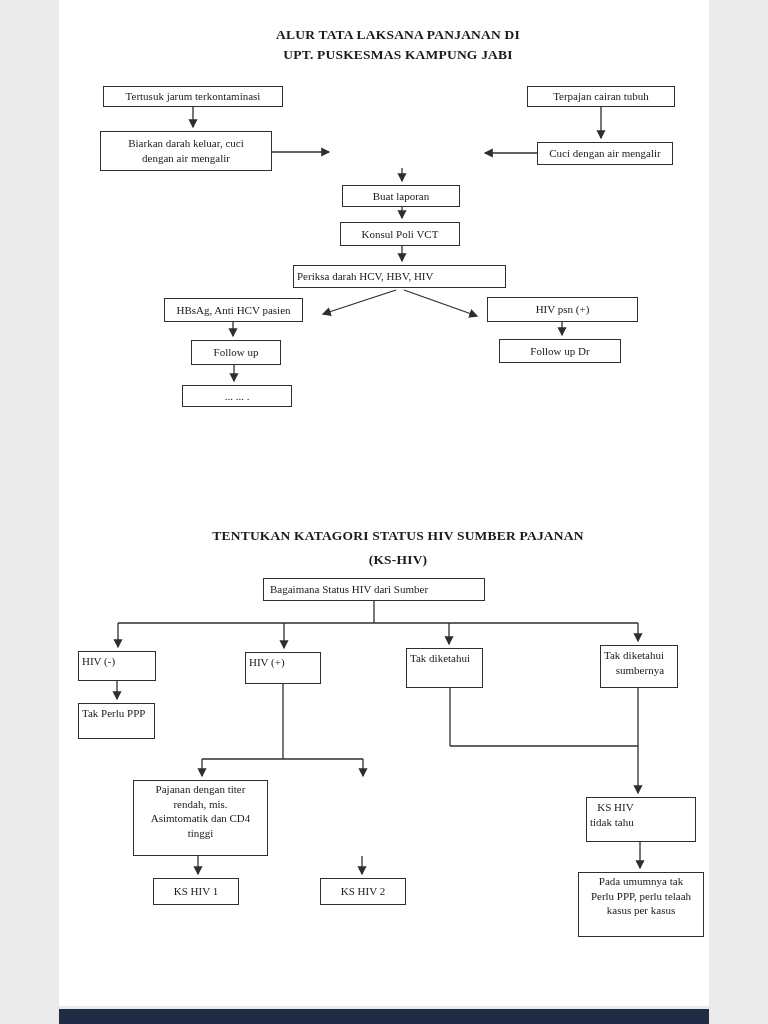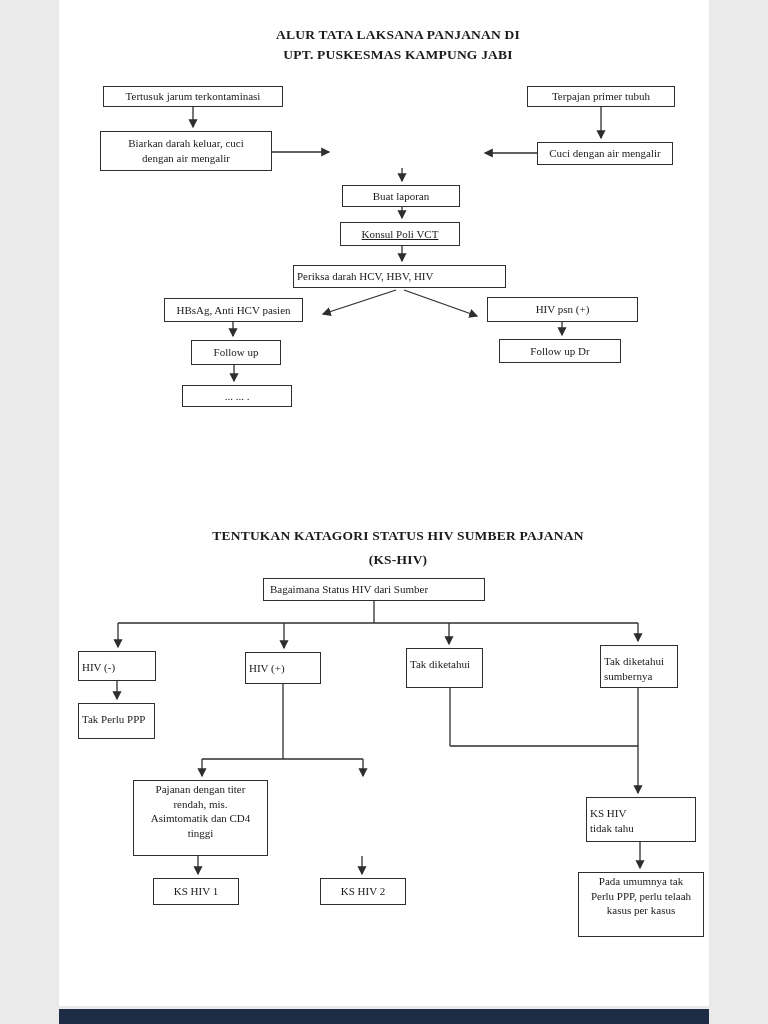--- a/index.html
+++ b/index.html
@@ -4,40 +4,40 @@
 <style>
   html,body{margin:0;padding:0;}
   .viewer{position:relative;width:768px;height:1024px;overflow:hidden;font-family:"Liberation Serif",serif;}
   .page{position:absolute;left:59px;top:0;width:650px;height:1006px;}
   .next-strip{position:absolute;left:59px;top:1009px;width:650px;height:15px;}
   .title{position:absolute;left:14px;width:768px;text-align:center;font-weight:bold;
          font-size:13.5px;color:#1a1a1a;letter-spacing:.2px;}
   .node{position:absolute;box-sizing:border-box;border:1.5px solid #2e2e2e;background:#fff;
         font-size:11px;line-height:1.32;color:#1a1a1a;white-space:pre-line;
         display:flex;align-items:center;justify-content:center;text-align:center;padding:1px 11px;}
-  .node.tl{align-items:flex-start;justify-content:flex-start;text-align:left;padding:8px 3px;}
+  .node.tl{align-items:flex-start;justify-content:flex-start;text-align:right;padding:2px 3px;}
   .node.tc{align-items:flex-start;}
   .node.lm{justify-content:flex-start;text-align:left;padding-left:3px;}
   svg.connectors{position:absolute;left:0;top:0;pointer-events:none;}
 </style>
 </head>
 <body>
 
 <div class="viewer" style="background-color: rgb(234, 234, 234);">
   <div class="page" style="background-color: rgb(255, 255, 255);"></div>
 
   <div class="title" style="top:27px;">ALUR TATA LAKSANA PANJANAN DI</div>
   <div class="title" style="top:47px;">UPT. PUSKESMAS KAMPUNG JABI</div>
 
   <div class="node" style="left:103px;top:86px;width:180px;height:21px;">Tertusuk jarum terkontaminasi</div>
   <div class="node" style="left:100px;top:131px;width:172px;height:40px;">Biarkan darah keluar, cuci dengan air mengalir</div>
-  <div class="node" style="left:527px;top:86px;width:148px;height:21px;">Terpajan primer tubuh</div>
+  <div class="node" style="left:527px;top:86px;width:148px;height:21px;">Terpajan cairan tubuh</div>
   <div class="node" style="left:537px;top:142px;width:136px;height:23px;">Cuci dengan air mengalir</div>
   <div class="node" style="left:342px;top:185px;width:118px;height:22px;">Buat laporan</div>
-  <div class="node" style="left:340px;top:222px;width:120px;height:24px;text-decoration:underline;">Konsul Poli VCT</div>
+  <div class="node" style="left:340px;top:222px;width:120px;height:24px;">Konsul Poli VCT</div>
   <div class="node" style="left:164px;top:298px;width:139px;height:24px;">HBsAg, Anti HCV pasien</div>
   <div class="node lm" style="left:293px;top:265px;width:213px;height:23px;">Periksa darah HCV, HBV, HIV</div>
   <div class="node" style="left:191px;top:340px;width:90px;height:25px;">Follow up</div>
   <div class="node" style="left:182px;top:385px;width:110px;height:22px;">... ... .</div>
   <div class="node" style="left:487px;top:297px;width:151px;height:25px;">HIV psn (+)</div>
   <div class="node" style="left:499px;top:339px;width:122px;height:24px;">Follow up Dr</div>
 
   <div class="title" style="top:528px;">TENTUKAN KATAGORI STATUS HIV SUMBER PAJANAN</div>
   <div class="title" style="top:552px;">(KS-HIV)</div>
 

